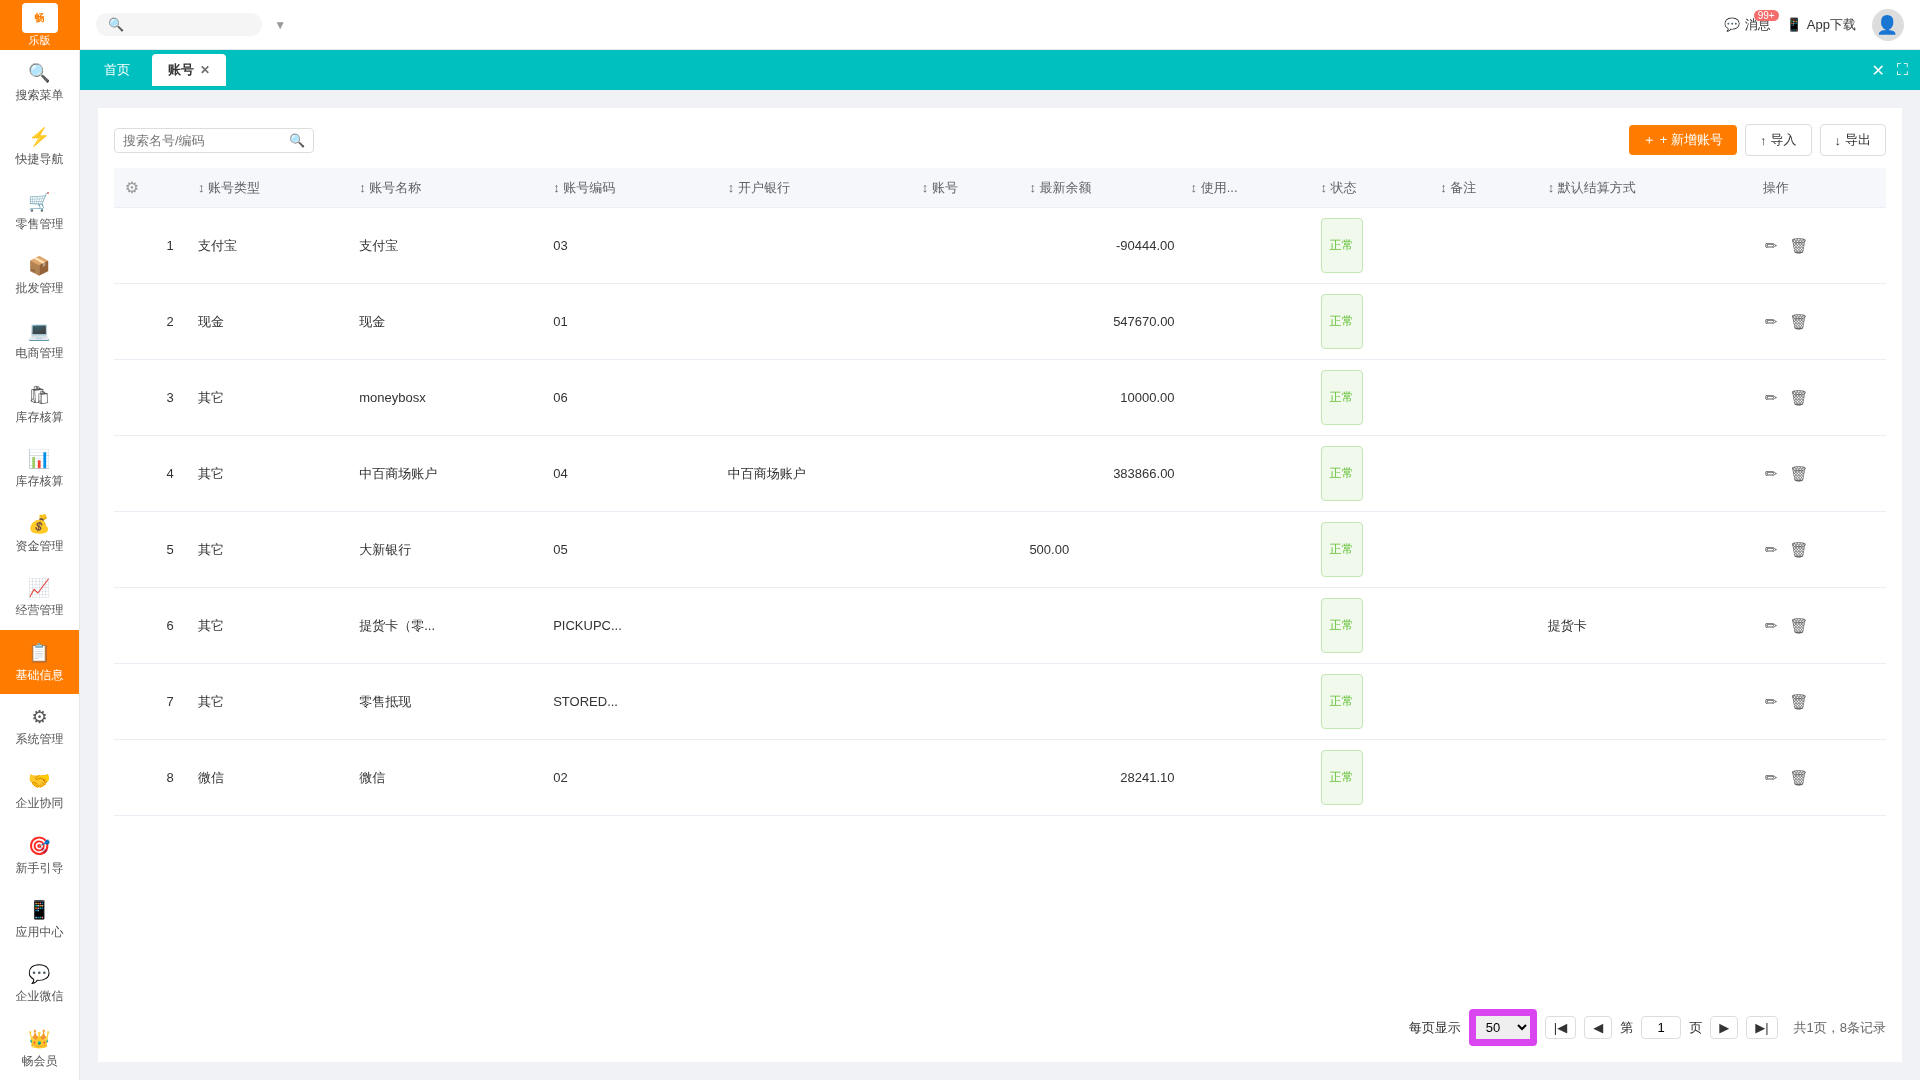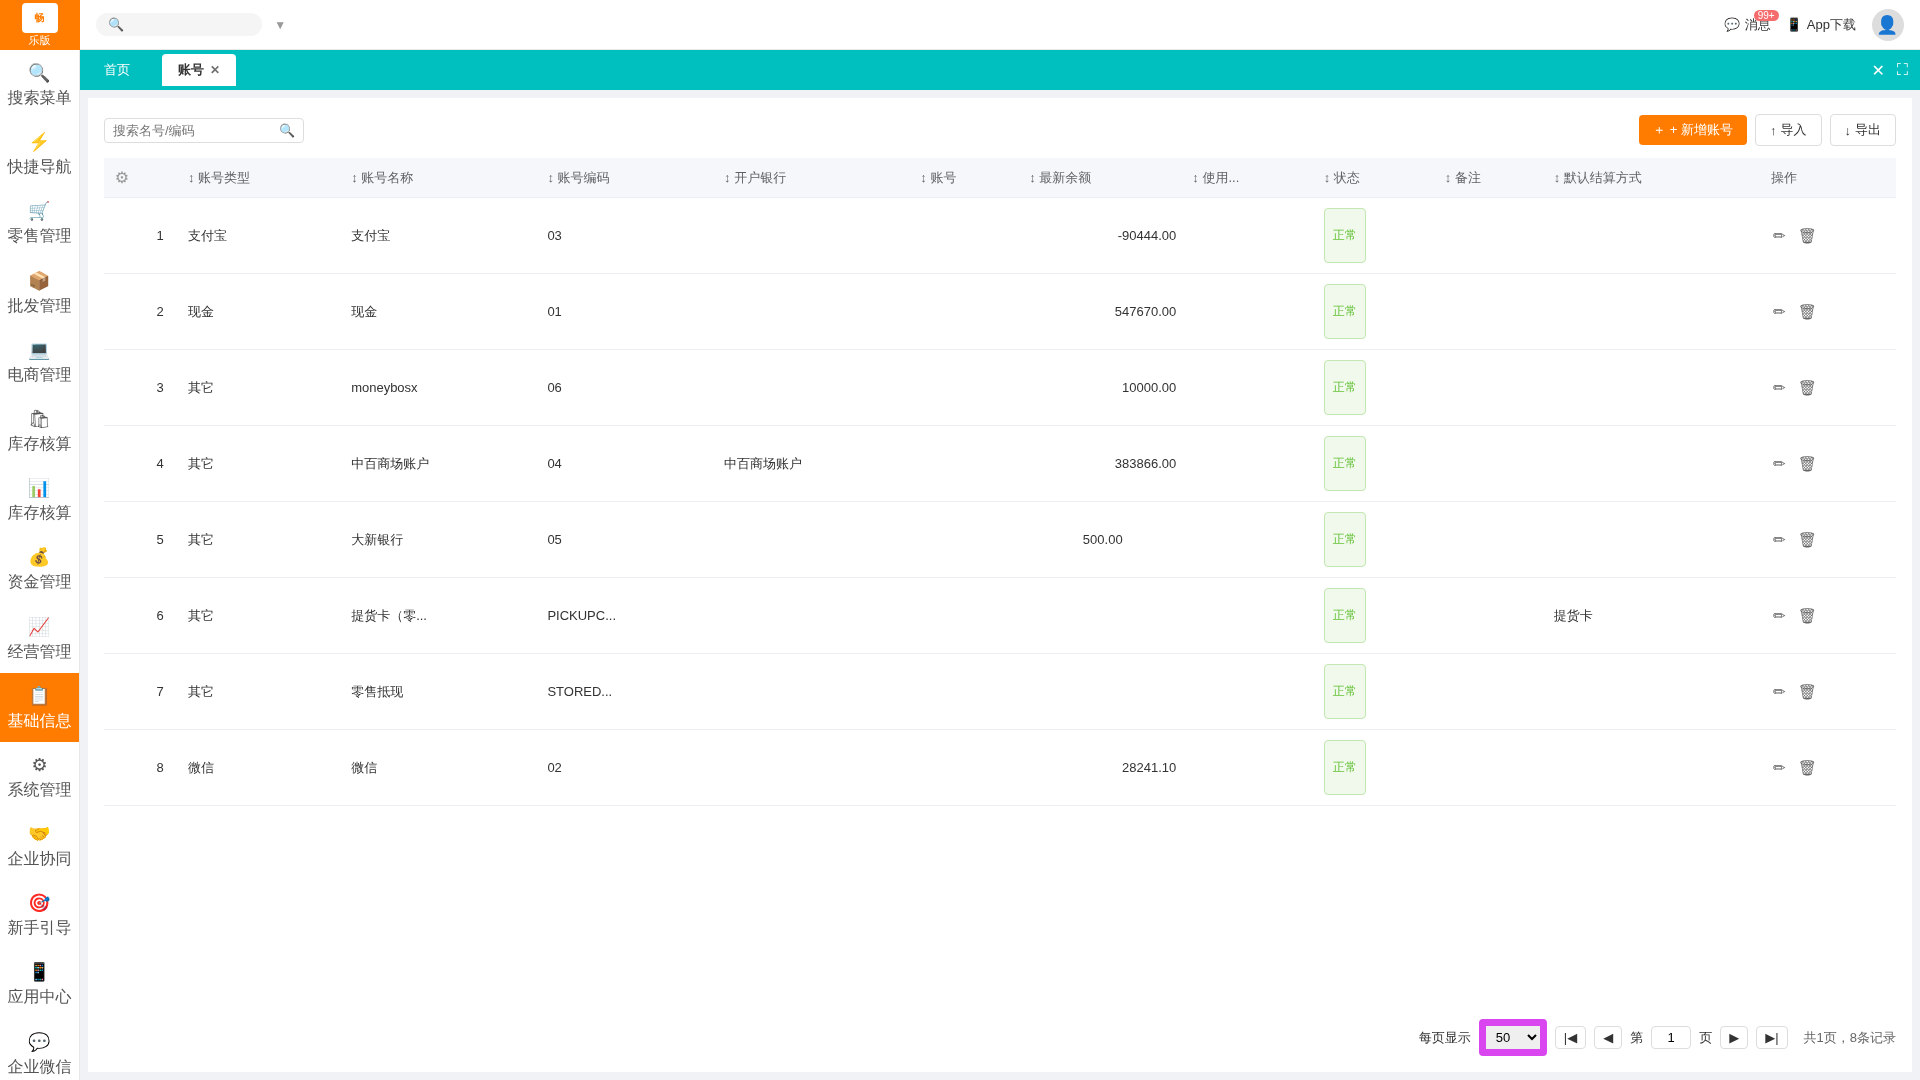--- a/index.html
+++ b/index.html
@@ -7,48 +7,48 @@
 
     
     .sidebar { width: 80px; background: #fff; display: flex; flex-direction: column; align-items: center; padding-top: 0; border-right: 1px solid #e8e8e8; flex-shrink: 0; }
     .sidebar-logo { width: 80px; height: 50px; background: #ff7c00; display: flex; align-items: center; justify-content: center; flex-direction: column; }
     .sidebar-logo-icon { width: 36px; height: 30px; background: #fff; border-radius: 4px; display: flex; align-items: center; justify-content: center; font-size: 10px; font-weight: bold; color: #ff7c00; }
     .sidebar-logo-text { color: #fff; font-size: 11px; margin-top: 0; }
     .sidebar-nav { width: 100%; flex: 1; overflow-y: auto; }
     .sidebar-item { width: 100%; padding: 12px 4px; display: flex; flex-direction: column; align-items: center; cursor: pointer; color: #555; font-size: 12px; border-bottom: none; position: relative; }
     .sidebar-item.active { background: #ff7c00; color: #fff; }
     .sidebar-item .icon { font-size: 18px; margin-bottom: 4px; }
-    .sidebar-item-label { font-size: 16px; text-align: center; line-height: 1.2; }
+    .sidebar-item-label { font-size: 12px; text-align: center; line-height: 1.2; }
 
     
     .main { flex: 1; display: flex; flex-direction: column; overflow: hidden; }
 
     
     .topbar { height: 50px; background: #fff; display: flex; align-items: center; justify-content: space-between; padding: 0 16px; border-bottom: 1px solid #e8e8e8; flex-shrink: 0; }
     .topbar-left { display: flex; align-items: center; gap: 12px; }
     .topbar-search { display: flex; align-items: center; background: #f5f5f5; border-radius: 16px; padding: 4px 12px; gap: 6px; }
     .topbar-search input { border: none; background: transparent; outline: none; font-size: 13px; width: 120px; }
     .topbar-right { display: flex; align-items: center; gap: 16px; }
     .topbar-msg { display: flex; align-items: center; gap: 4px; cursor: pointer; position: relative; font-size: 13px; color: #333; }
     .topbar-badge { position: absolute; top: -6px; right: -8px; background: #f56c6c; color: #fff; font-size: 10px; border-radius: 8px; padding: 0 4px; min-width: 16px; text-align: center; }
     .topbar-app { display: flex; align-items: center; gap: 4px; cursor: pointer; font-size: 13px; color: #333; }
     .topbar-avatar { width: 32px; height: 32px; border-radius: 50%; background: #ddd; overflow: hidden; display: flex; align-items: center; justify-content: center; }
 
     
-    .tabbar { height: 40px; background: #00bfbf; display: flex; align-items: center; padding: 0 8px; flex-shrink: 0; gap: 16px; }
+    .tabbar { height: 40px; background: #00bfbf; display: flex; align-items: center; padding: 0 8px; flex-shrink: 0; gap: 6px; }
     .tab { height: 32px; padding: 0 16px; display: flex; align-items: center; gap: 6px; cursor: pointer; border-radius: 4px 4px 0 0; font-size: 13px; color: #fff; }
     .tab.active { background: #fff; color: #333; border-radius: 4px 4px 0 0; font-weight: bold; }
     .tab-close { font-size: 12px; cursor: pointer; opacity: 0.7; }
     .tabbar-actions { margin-left: auto; display: flex; gap: 4px; }
     .tabbar-btn { background: none; border: none; color: #fff; cursor: pointer; padding: 4px; font-size: 16px; }
 
     
     .content { flex: 1; background: #f0f2f5; padding: 0; overflow: hidden; display: flex; flex-direction: column; }
 
-    .page-content { flex: 1; background: #fff; margin: 8px; padding: 16px; overflow-y: auto; display: flex; flex-direction: column; }
+    .page-content { flex: 1; background: #fff; margin: 18px; padding: 16px; overflow-y: auto; display: flex; flex-direction: column; }
 
     
     .toolbar { display: flex; align-items: center; justify-content: space-between; margin-bottom: 12px; }
     .toolbar-left { display: flex; align-items: center; gap: 8px; }
     .search-box { display: flex; align-items: center; border: 1px solid #ddd; border-radius: 4px; padding: 4px 8px; gap: 6px; }
     .search-box input { border: none; outline: none; font-size: 13px; width: 160px; }
     .toolbar-right { display: flex; align-items: center; gap: 8px; }
     .btn-primary { background: #ff7c00; color: #fff; border: none; border-radius: 4px; padding: 6px 14px; cursor: pointer; font-size: 13px; display: flex; align-items: center; gap: 4px; }
     .btn-default { background: #fff; color: #333; border: 1px solid #ddd; border-radius: 4px; padding: 6px 14px; cursor: pointer; font-size: 13px; display: flex; align-items: center; gap: 4px; }
 
@@ -343,21 +343,21 @@
     </td>
   </tr>
               <tr>
     <td class="col-settings"></td>
     <td class="col-index">5</td>
     <td>其它</td>
     <td>大新银行</td>
     <td>05</td>
     <td></td>
     <td></td>
-    <td style="text-align:center;">500.00</td>
+    <td style="text-align:left;">500.00</td>
     <td></td>
     <td><span class="status-badge">正常</span></td>
     <td></td>
     <td></td>
     <td>
       <div class="action-btns">
         <button class="action-btn" title="编辑">✏</button>
         <button class="action-btn" title="删除">🗑</button>
       </div>
     </td>

